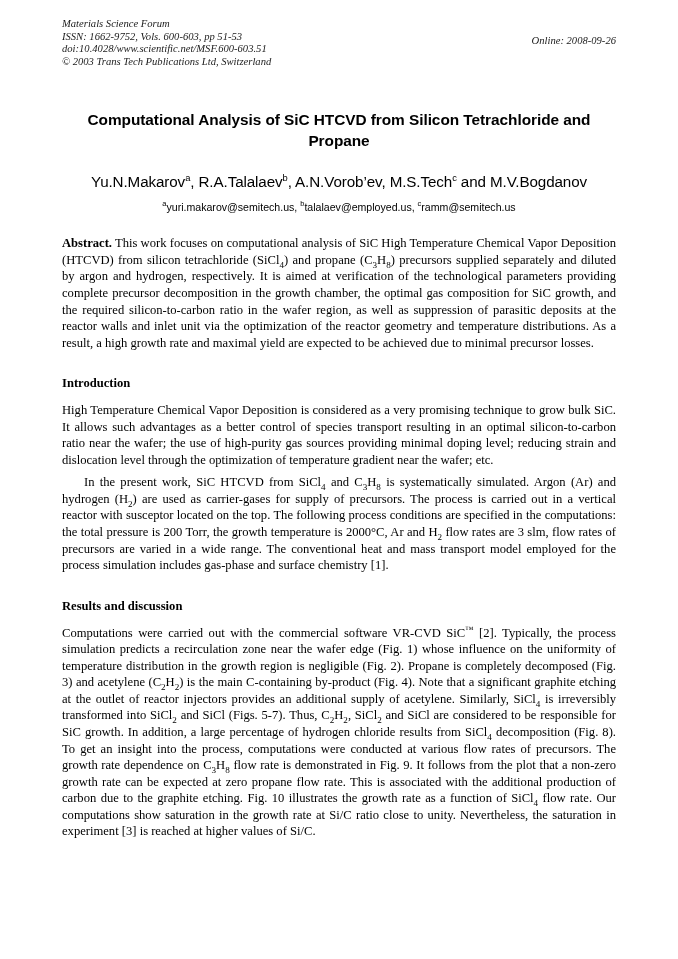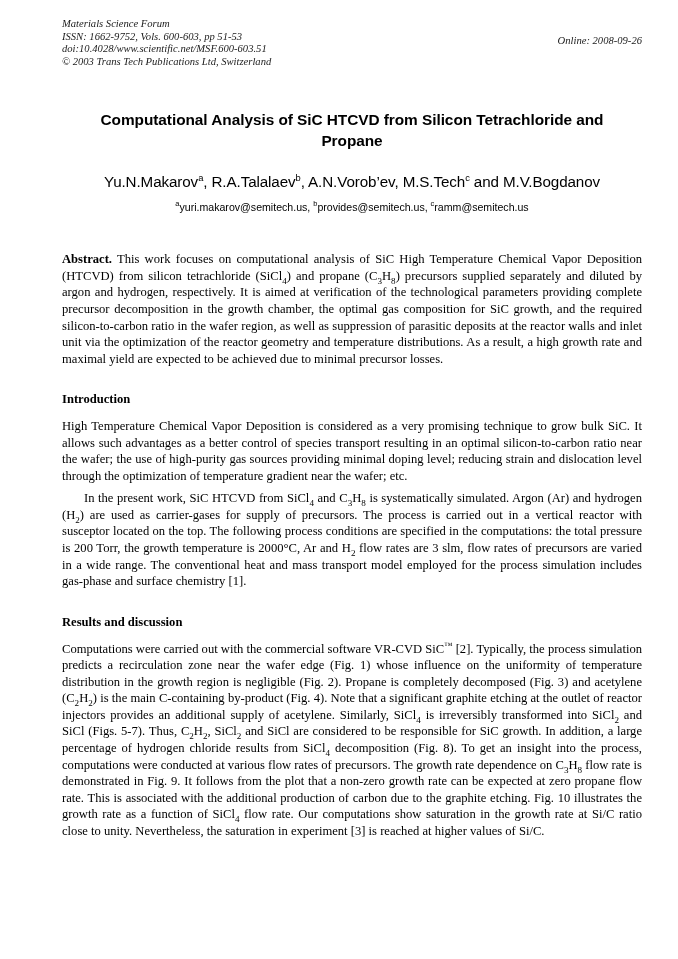--- a/index.html
+++ b/index.html
@@ -14,21 +14,21 @@
     overflow: hidden;
     font-family: "Liberation Serif", "DejaVu Serif", serif;
     color: #000000;
     -webkit-font-smoothing: antialiased;
   }
   .page {
     position: relative;
     width: 678px;
     height: 959px;
     box-sizing: border-box;
-    padding: 18px 36px 0 62px;
+    padding: 18px 62px 0 62px;
     background: #ffffff;
   }
 
   
   .masthead {
     position: relative;
     font-family: "Liberation Serif", "DejaVu Serif", serif;
     font-style: italic;
     font-size: 10.6px;
     line-height: 12.6px;
@@ -98,21 +98,21 @@
     font-family: "Liberation Sans", "DejaVu Sans", sans-serif;
     font-size: 10.8px;
     line-height: 14px;
   }
   .keywords .kw-label {
     font-weight: bold;
   }
 
   
   .abstract {
-    margin: 37px 0 0 0;
+    margin: 21px 0 0 0;
     font-size: 12.6px;
     line-height: 16.55px;
     text-align: justify;
   }
   .abstract .lead {
     font-weight: bold;
   }
 
   .section-head {
     margin: 24px 0 0 0;
@@ -161,21 +161,21 @@
   </div>
 
   <h1 class="title">Computational Analysis of SiC HTCVD from Silicon Tetrachloride and Propane</h1>
 
   <div class="authors">
     <span>Yu.N.Makarov</span><sup>a</sup><span>, </span><span>R.A.Talalaev</span><sup>b</sup><span>, </span><span>A.N.Vorob’ev, M.S.Tech</span><sup>c</sup><span> and M.V.Bogdanov</span>
   </div>
 
 
   <div class="emails">
-    <sup>a</sup><span>yuri.makarov@semitech.us, </span><sup>b</sup><span>provides@semitech.us, </span><sup>c</sup><span>ramm@semitech.us</span>
+    <sup>a</sup><span>yuri.makarov@semitech.us, </span><sup>b</sup><span>talalaev@employed.us, </span><sup>c</sup><span>ramm@semitech.us</span>
   </div>
 
 
   <div class="abstract">
     <span class="lead">Abstract.</span><span> This work focuses on computational analysis of SiC High Temperature Chemical Vapor Deposition (HTCVD) from silicon tetrachloride (SiCl</span><sub>4</sub><span>) and propane (C</span><sub>3</sub><span>H</span><sub>8</sub><span>) precursors supplied separately and diluted by argon and hydrogen, respectively. It is aimed at verification of the technological parameters providing complete precursor decomposition in the growth chamber, the optimal gas composition for SiC growth, and the required silicon-to-carbon ratio in the wafer region, as well as suppression of parasitic deposits at the reactor walls and inlet unit via the optimization of the reactor geometry and temperature distributions. As a result, a high growth rate and maximal yield are expected to be achieved due to minimal precursor losses.</span>
   </div>
 
   <div class="section-head">Introduction</div>
 
   <p class="body-par">High Temperature Chemical Vapor Deposition is considered as a very promising technique to grow bulk SiC. It allows such advantages as a better control of species transport resulting in an optimal silicon-to-carbon ratio near the wafer; the use of high-purity gas sources providing minimal doping level; reducing strain and dislocation level through the optimization of temperature gradient near the wafer; etc.</p>

